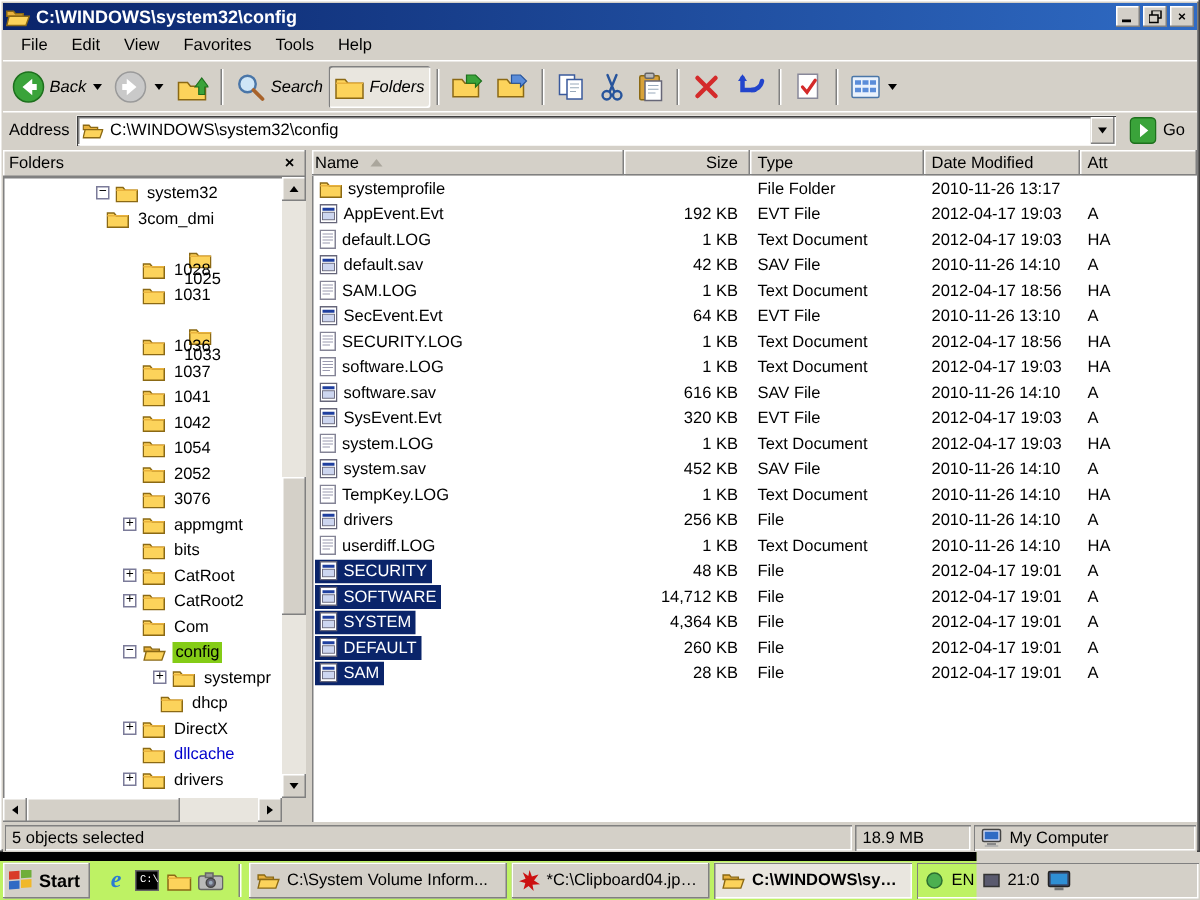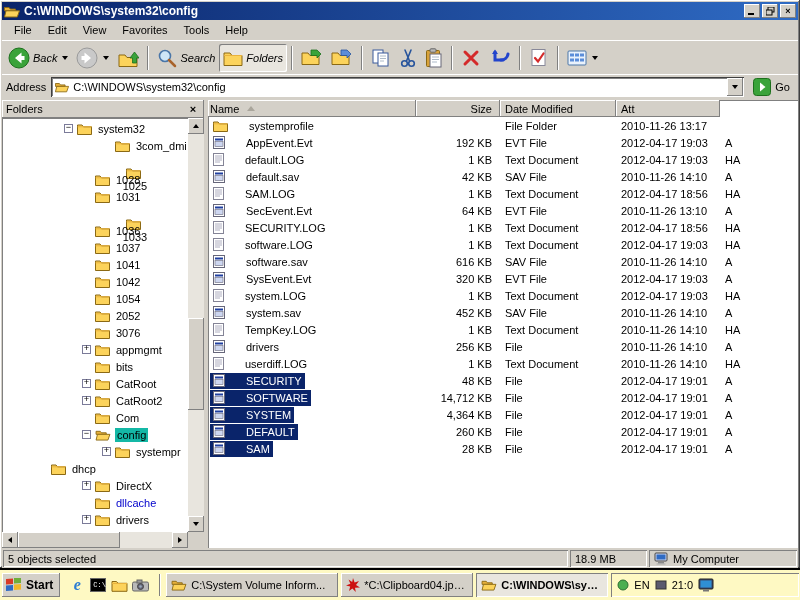--- a/index.html
+++ b/index.html
@@ -38,21 +38,21 @@
   .folders-panel { width:202px; display:flex; flex-direction:column; position:relative; background:#d4d0c8; }
   .panel-header { height:18px; display:flex; align-items:center; justify-content:space-between; padding:0 4px; background:#d4d0c8; box-shadow: inset -1px -1px 0 #808080, inset 1px 1px 0 #fff; }
   .panel-close { width:14px; height:14px; display:flex; align-items:center; justify-content:center; font-size:11px; font-weight:bold; }
   .tree-wrap { position:relative; flex:1; background:#fff; box-shadow: inset 1px 1px 0 #808080; overflow:hidden; }
   .tree { position:absolute; left:0; top:2px; right:16px; bottom:16px; overflow:hidden; }
   .tree-row { height:17px; display:flex; align-items:center; white-space:nowrap; }
   .exp { width:9px; height:9px; border:1px solid #7b7b99; background:#fff; font-size:9px; line-height:7px; text-align:center; margin-right:4px; font-family:"Liberation Mono",monospace; flex:0 0 9px; }
   .exp-spacer { width:13px; flex:0 0 13px; }
   .tree-ico { margin-right:4px; display:flex; }
   .tree-label { padding:1px 2px; }
-  .tree-label.sel { background:#14b8a6; }
+  .tree-label.sel { background:#84cc16; }
   .tree-label.compressed { color:#0000cc; }
   .vscroll { position:absolute; right:0; top:0; bottom:16px; width:16px; background:#e8e5de; }
   .hscroll { position:absolute; left:0; bottom:0; right:16px; height:16px; background:#e8e5de; }
   .corner { position:absolute; right:0; bottom:0; width:16px; height:16px; background:#d4d0c8; }
   .sbtn { position:absolute; width:16px; height:16px; background:#d4d0c8; display:flex; align-items:center; justify-content:center; }
   .tri-up { width:0;height:0;border-left:3px solid transparent;border-right:3px solid transparent;border-bottom:4px solid #000; }
   .tri-down { width:0;height:0;border-left:3px solid transparent;border-right:3px solid transparent;border-top:4px solid #000; }
   .tri-left { width:0;height:0;border-top:3px solid transparent;border-bottom:3px solid transparent;border-right:4px solid #000; }
   .tri-right { width:0;height:0;border-top:3px solid transparent;border-bottom:3px solid transparent;border-left:4px solid #000; }
   .vthumb { position:absolute; left:0; width:16px; background:#d4d0c8; }
@@ -60,32 +60,32 @@
 
   .splitter { width:4px; background:#d4d0c8; }
   .filelist { flex:1; background:#fff; box-shadow: inset 1px 1px 0 #808080; display:flex; flex-direction:column; overflow:hidden; }
   .list-header { display:grid; grid-template-columns:208px 84px 116px 104px 1fr; height:17px; flex:0 0 17px; }
   .col-h { background:#d4d0c8; box-shadow: inset -1px -1px 0 #808080, inset 1px 1px 0 #fff; display:flex; align-items:center; padding:0 5px; overflow:hidden; }
   .col-h.c-size { justify-content:flex-end; }
   .sort-arrow { width:0;height:0;border-left:4px solid transparent;border-right:4px solid transparent;border-bottom:5px solid #aaa69c; margin-left:8px; }
   .list-rows { flex:1; overflow:hidden; }
   .lrow { display:grid; grid-template-columns:208px 84px 116px 104px 1fr; height:17px; align-items:center; }
   .c-name { display:flex; align-items:center; padding-left:2px; overflow:hidden; white-space:nowrap; }
-  .chip { display:inline-flex; align-items:center; gap:21px; padding:0 3px; height:16px; }
+  .chip { display:inline-flex; align-items:center; gap:4px; padding:0 3px; height:16px; }
   .lrow.selected .chip { background:#0a246a; color:#fff; }
   .c-size { text-align:right; padding-right:8px; white-space:nowrap; }
   .c-type, .c-date, .c-att { padding-left:5px; white-space:nowrap; overflow:hidden; }
 
   .statusbar { position:absolute; left:2px; right:2px; bottom:0; height:20px; background:#d4d0c8; display:flex; gap:2px; padding:2px 1px 1px 1px; }
   .sb-sec { box-shadow: inset 1px 1px 0 #808080, inset -1px -1px 0 #fff; display:flex; align-items:center; padding:0 5px; height:17px; }
   .sb-left { flex:1; }
   .sb-size { width:77px; }
   .sb-zone { width:148px; gap:5px; }
 
-  .taskbar { position:absolute; left:0; bottom:0; width:800px; height:32px; background:#fef9c3; border-top:2px solid #000000; display:flex; align-items:center; padding:0 2px; gap:3px; }
+  .taskbar { position:absolute; left:0; bottom:0; width:651px; height:32px; background:#bef264; border-top:6px solid #000000; display:flex; align-items:center; padding:0 2px; gap:3px; }
   .start-btn { height:24px; display:flex; align-items:center; gap:4px; padding:0 7px 0 4px; font-weight:bold; font-size:12px; background:#d4d0c8; }
   .quicklaunch { display:flex; align-items:center; gap:3px; padding:0 5px; }
   .ql-ico { width:18px; height:18px; display:flex; align-items:center; justify-content:center; }
   .tb-divider { width:2px; height:22px; border-left:1px solid #808080; border-right:1px solid #fff; margin:0 2px; }
   .task-btn { height:24px; display:flex; align-items:center; gap:4px; padding:0 5px; overflow:hidden; white-space:nowrap; background:#d4d0c8; flex:0 0 auto; }
   .task-btn.active { box-shadow: inset 1px 1px 0 #808080, inset -1px -1px 0 #fff; background:#e9e6df; font-weight:bold; }
   .task-label { overflow:hidden; text-overflow:ellipsis; }
   .tray { margin-left:auto; height:24px; box-shadow: inset 1px 1px 0 #808080, inset -1px -1px 0 #fff; display:flex; align-items:center; gap:5px; padding:0 6px; min-width:188px; }
   .ie-e { color:#2b7cd3; font-weight:bold; font-size:16px; font-style:italic; font-family:"Liberation Serif",serif; line-height:1; }
   .cmd-box { width:16px; height:14px; background:#000; color:#fff; font-size:7px; display:flex; align-items:center; padding-left:2px; border:1px solid #666; font-family:"Liberation Mono",monospace; }
@@ -301,21 +301,21 @@
               <div class="tree-row" style="padding-left: 62px;">
                 <span class="exp">−</span>
                 <span class="tree-ico">
                   <svg width="15" height="12" viewBox="0 0 15 12">
                     <path d="M0.5 2 h4.5 l1.5 1.8 h8 v7.7 h-14z" fill="#fcd35b" stroke="#8b6914"></path>
                     <path d="M0.5 3.8 h14" stroke="#e9b23d"></path>
                   </svg>
                 </span>
                 <span class="tree-label">system32</span>
               </div>
-              <div class="tree-row" style="padding-left: 100px;">
+              <div class="tree-row" style="padding-left: 56px;">
                 <span class="exp-spacer"></span>
                 <span class="tree-ico">
                   <svg width="15" height="12" viewBox="0 0 15 12">
                     <path d="M0.5 2 h4.5 l1.5 1.8 h8 v7.7 h-14z" fill="#fcd35b" stroke="#8b6914"></path>
                     <path d="M0.5 3.8 h14" stroke="#e9b23d"></path>
                   </svg>
                 </span>
                 <span class="tree-label">3com_dmi</span>
               </div>
               <div class="tree-row" style="padding-left: 80px; flex-direction: column;">
@@ -491,21 +491,21 @@
               <div class="tree-row" style="padding-left: 100px;">
                 <span class="exp">+</span>
                 <span class="tree-ico">
                   <svg width="15" height="12" viewBox="0 0 15 12">
                     <path d="M0.5 2 h4.5 l1.5 1.8 h8 v7.7 h-14z" fill="#fcd35b" stroke="#8b6914"></path>
                     <path d="M0.5 3.8 h14" stroke="#e9b23d"></path>
                   </svg>
                 </span>
                 <span class="tree-label">systempr</span>
               </div>
-              <div class="tree-row" style="padding-left: 36px;">
+              <div class="tree-row" style="padding-left: 92px;">
                 <span class="exp-spacer"></span>
                 <span class="tree-ico">
                   <svg width="15" height="12" viewBox="0 0 15 12">
                     <path d="M0.5 2 h4.5 l1.5 1.8 h8 v7.7 h-14z" fill="#fcd35b" stroke="#8b6914"></path>
                     <path d="M0.5 3.8 h14" stroke="#e9b23d"></path>
                   </svg>
                 </span>
                 <span class="tree-label">dhcp</span>
               </div>
               <div class="tree-row" style="padding-left: 80px;">
@@ -562,20 +562,23 @@
       </div>
       <div class="splitter"></div>
       <div class="filelist">
         <div class="list-header" id="listheader">
             <div class="col-h c-name">
               <span>Name</span>
               <span class="sort-arrow"></span>
             </div>
             <div class="col-h c-size">
               <span>Size</span>
+            </div>
+            <div class="col-h c-type">
+              <span>Type</span>
             </div>
             <div class="col-h c-date">
               <span>Date Modified</span>
             </div>
             <div class="col-h c-att">
               <span>Att</span>
             </div>
           </div>
         <div class="list-rows" id="listrows">
             <div class="lrow">

